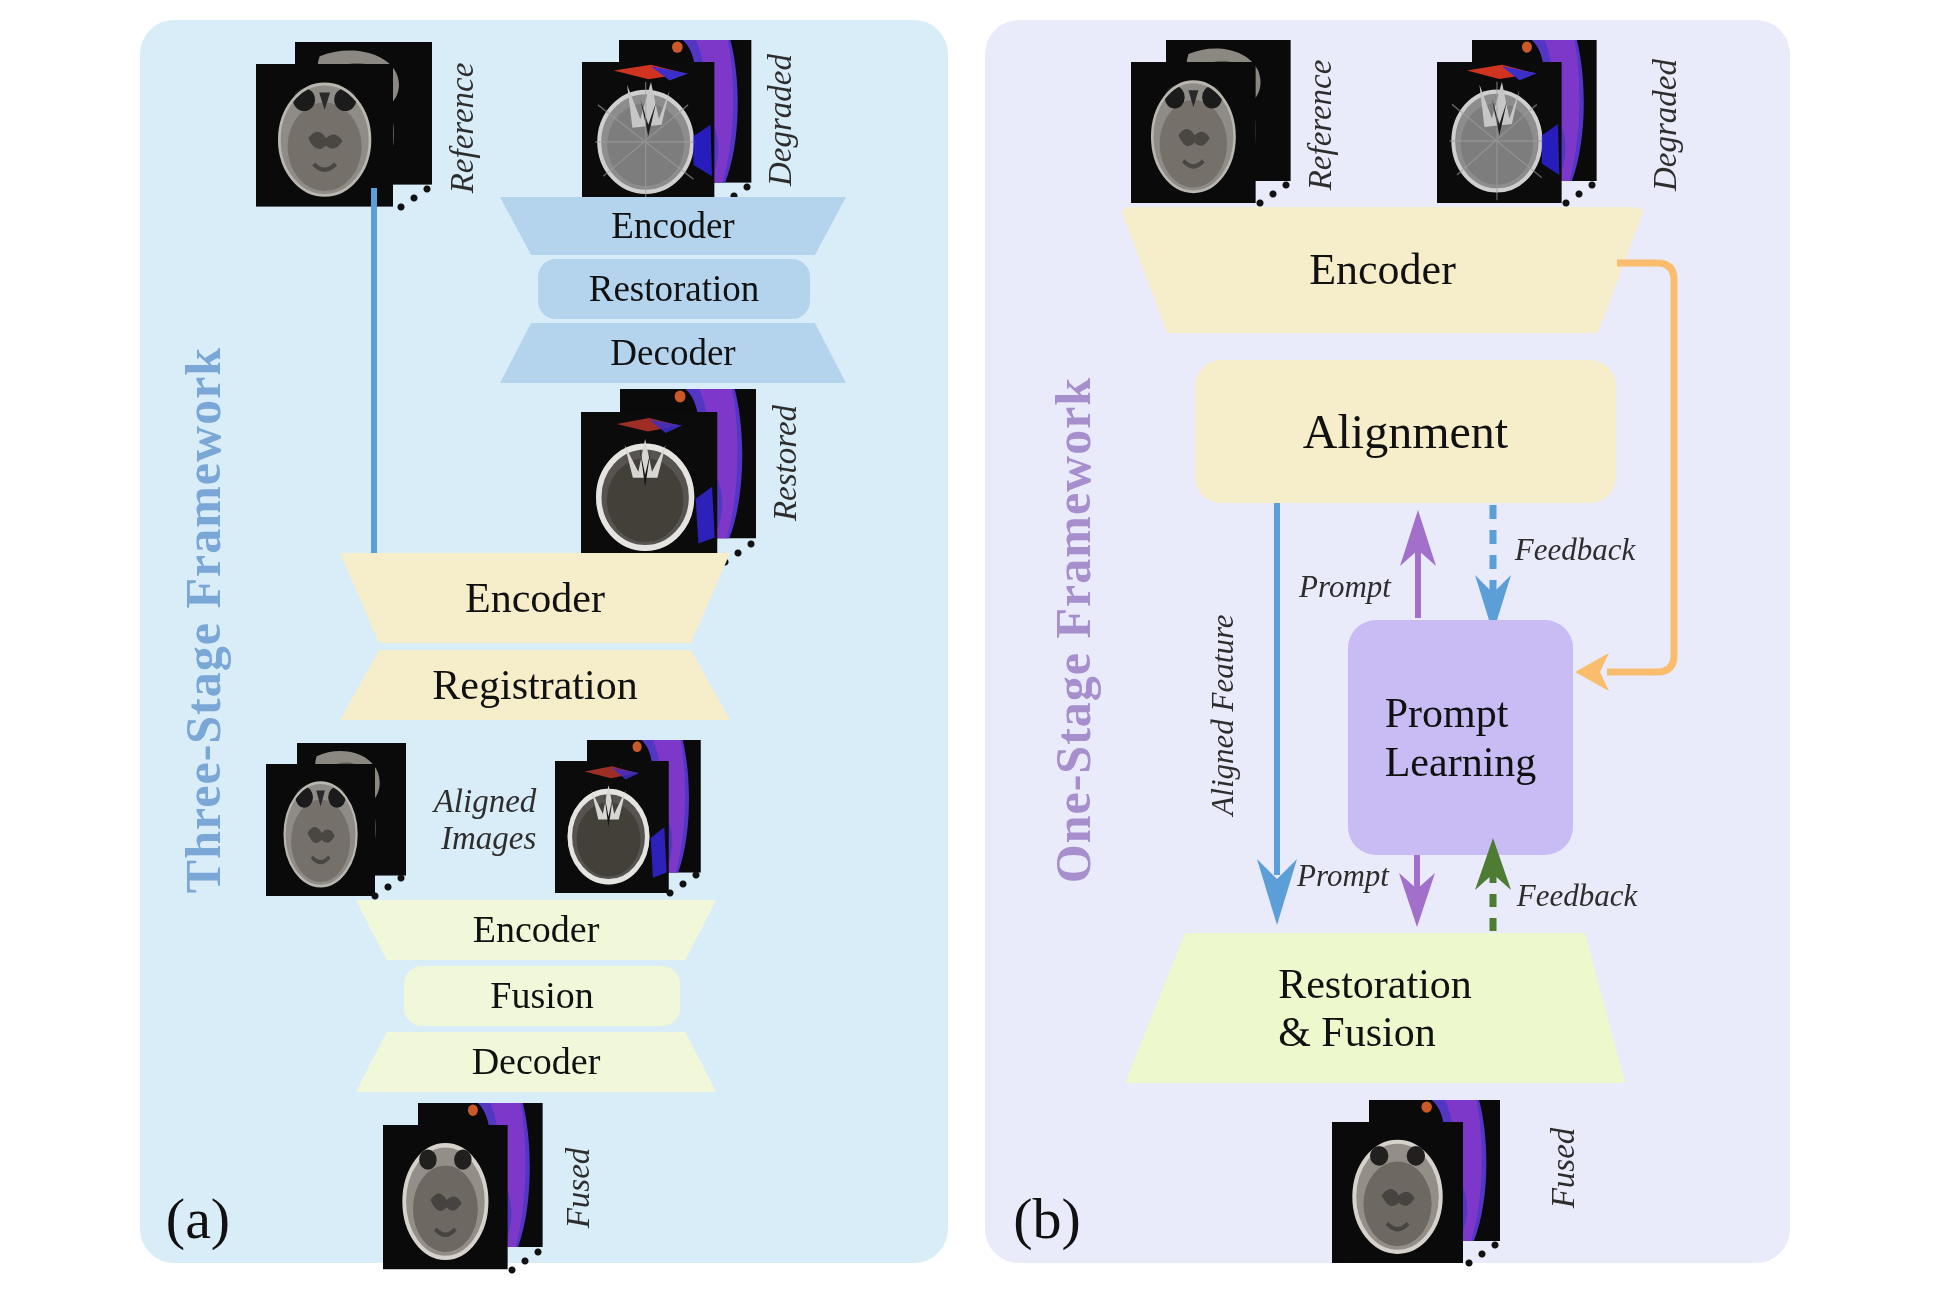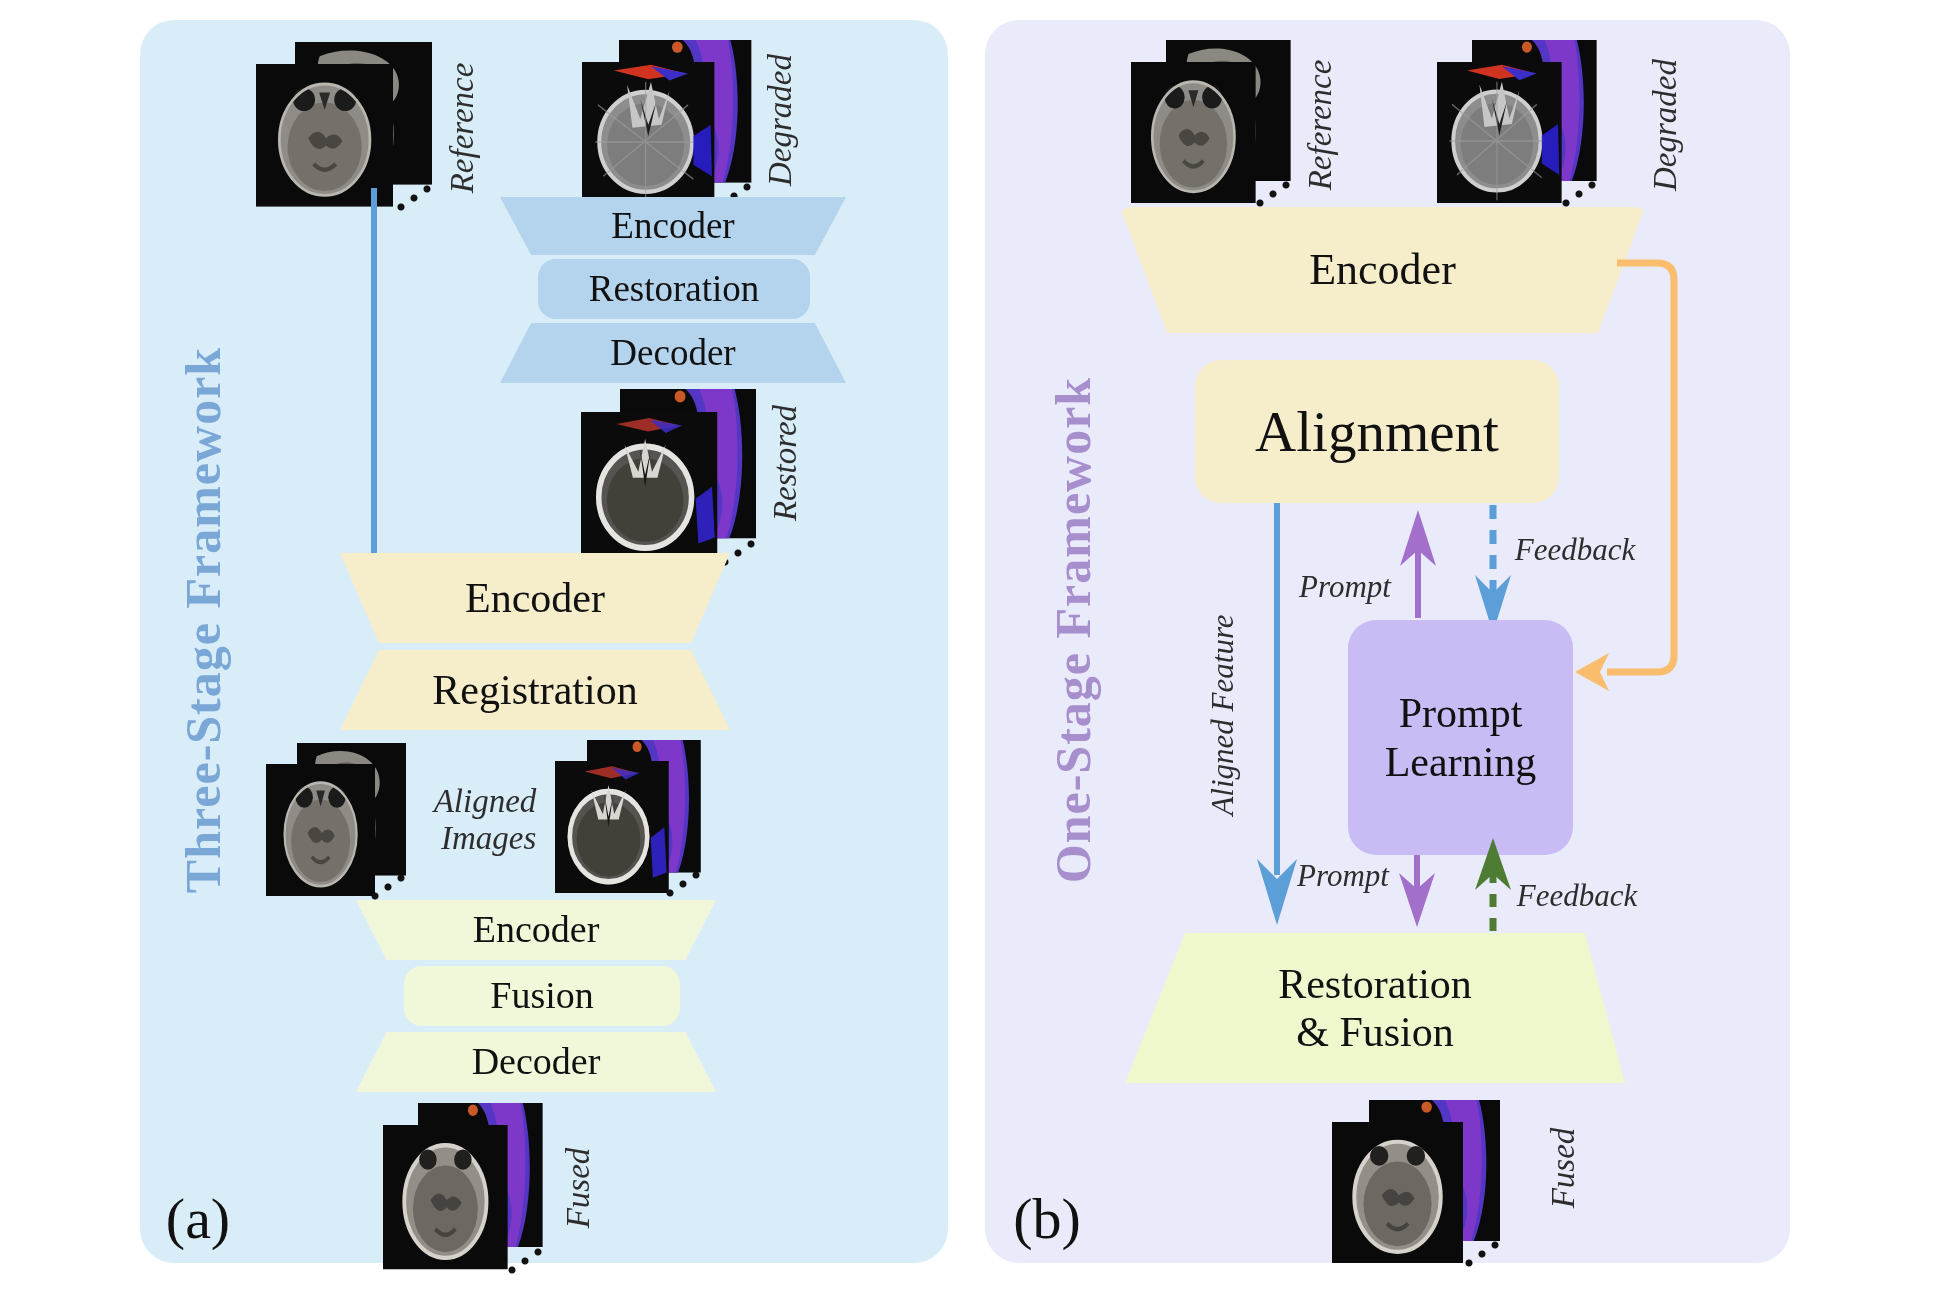--- a/index.html
+++ b/index.html
@@ -7,21 +7,21 @@
   .panel{position:absolute;top:20px;height:1243px;border-radius:34px;}
   #panel-a{left:140px;width:808px;background:#d9edf9;}
   #panel-b{left:985px;width:805px;background:#e9eafa;}
   .abs{position:absolute;}
   .center-xy{transform:translate(-50%,-50%);}
   .rot{transform:translate(-50%,-50%) rotate(-90deg);white-space:nowrap;}
   .side-label{font-size:50px;font-weight:bold;letter-spacing:1px;white-space:nowrap;}
   .img-label{font-size:33px;font-style:italic;color:#2d2d2d;}
   .flow-label{font-size:31px;font-style:italic;color:#2d2d2d;white-space:nowrap;}
   .tag{font-size:58px;color:#111;}
-  .shape{display:flex;align-items:center;justify-content:center;color:#111;text-align:center;line-height:1.15;}
+  .shape{display:flex;align-items:center;justify-content:center;color:#111;line-height:1.15;}
   .blue-fill{background:#b4d3ec;}
   .cream-fill{background:#f6edca;}
   .green-a-fill{background:#f1f8da;}
   .green-b-fill{background:#edf8cd;}
   .trap-down{clip-path:polygon(0 0,100% 0,91% 100%,9% 100%);}
   .trap-up{clip-path:polygon(9% 0,91% 0,100% 100%,0 100%);}
   .round{border-radius:18px;}
   .preline{white-space:pre-line;}
   
   .stack{position:absolute;}
@@ -142,21 +142,21 @@
     <div class="dots"></div>
   </div>
   <div class="abs rot img-label" style="left:645px;top:443px;">Restored</div>
 
   <svg class="arrow" style="left:212px;top:168px;" width="44" height="440" viewBox="0 0 44 440">
     <line x1="22" y1="0" x2="22" y2="388" stroke="#5b9ed8" stroke-width="6"></line>
     <path d="M22,438 L2,372 L22,392 L42,372 Z" fill="#5b9ed8"></path>
   </svg>
 
   <div class="abs shape cream-fill" style="left:200px;top:533px;width:390px;height:90px;font-size:42px;clip-path:polygon(0 0,100% 0,90% 100%,10% 100%);">Encoder</div>
-  <div class="abs shape cream-fill" style="left:200px;top:630px;width:390px;height:80px;font-size:42px;clip-path:polygon(10% 0,90% 0,100% 100%,0 100%);">Registration</div>
+  <div class="abs shape cream-fill" style="left:200px;top:630px;width:390px;height:70px;font-size:42px;clip-path:polygon(10% 0,90% 0,100% 100%,0 100%);">Registration</div>
 
   <div class="stack" style="left:126px;top:723px;width:140px;height:158px;">
     <svg class="back">
         <use href="#sym-sag"></use>
       </svg>
     <svg class="front">
         <use href="#sym-mri"></use>
       </svg>
     <div class="dots"></div>
   </div>
@@ -210,21 +210,21 @@
       </svg>
     <svg class="front">
         <use href="#sym-ct-deg"></use>
       </svg>
     <div class="dots"></div>
   </div>
   <div class="abs rot img-label" style="left:680px;top:105px;">Degraded</div>
 
   <div class="abs shape cream-fill" style="left:135px;top:187px;width:525px;height:126px;font-size:44px;clip-path:polygon(0 0,100% 0,91% 100%,9% 100%);border-radius:10px;">Encoder</div>
 
-  <div class="abs shape cream-fill" style="left:210px;top:340px;width:364px;height:143px;font-size:57px;border-radius:26px;">Alignment</div>
+  <div class="abs shape cream-fill" style="left:210px;top:340px;width:421px;height:143px;font-size:48px;border-radius:26px;">Alignment</div>
 
   <svg class="arrow" style="left:588px;top:232px;" width="112" height="440" viewBox="0 0 112 440">
     <path d="M44,11 H84 Q101,11 101,28 V403 Q101,420 84,420 H34" fill="none" stroke="#f9bd6d" stroke-width="7"></path>
     <path d="M2,420 L36,401 L27,420 L36,439 Z" fill="#f9bd6d"></path>
   </svg>
 
   <svg class="arrow" style="left:270px;top:483px;" width="44" height="424" viewBox="0 0 44 424">
     <line x1="22" y1="0" x2="22" y2="372" stroke="#5b9ed8" stroke-width="6"></line>
     <path d="M22,422 L2,356 L22,376 L42,356 Z" fill="#5b9ed8"></path>
   </svg>

